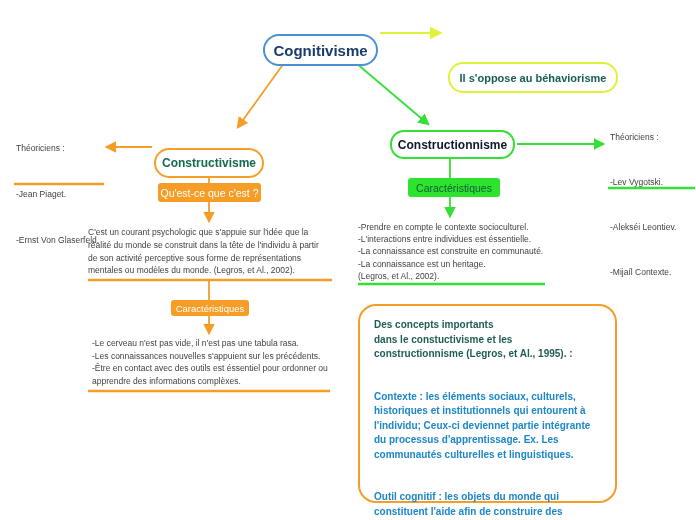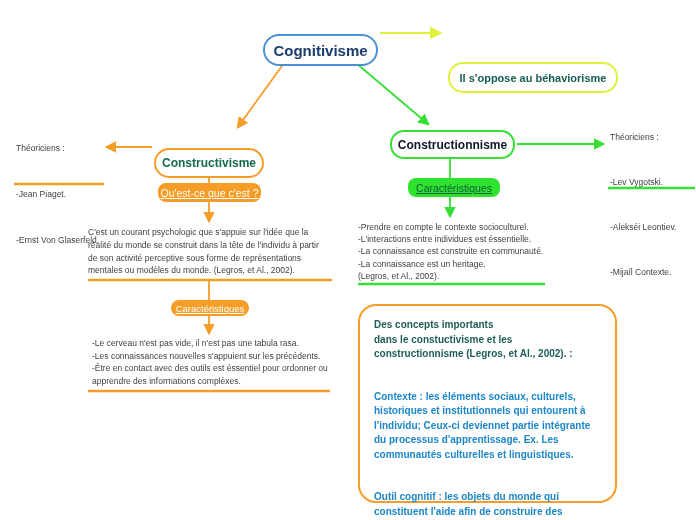--- a/index.html
+++ b/index.html
@@ -15,21 +15,21 @@
   .node-root{left:263px;top:18px;width:115px;height:32px;border:2px solid #4A90D5;border-radius:16px;
     font-size:15px;color:#1A3B6E;margin-top:16px;}
   .node-opp{left:448px;top:16px;width:170px;height:31px;border:2px solid #DFF23A;border-radius:15px;
     font-size:11px;color:#175E52;margin-top:46px;}
   .node-ctv{left:154px;top:132px;width:110px;height:30px;border:2px solid #F59D26;border-radius:15px;
     font-size:12px;color:#156B4D;margin-top:16px;}
   .node-ctn{left:390px;top:130px;width:125px;height:29px;border:2px solid #36DF36;border-radius:14px;
     font-size:12px;color:#0f172a;}
   .tagbox{
     position:absolute;display:flex;align-items:center;justify-content:center;
-    box-sizing:border-box;border-radius:8px;text-decoration:underline;
+    box-sizing:border-box;border-radius:3px;
   }
   .tag-question{left:158px;top:183px;width:103px;height:19px;background:#F59D26;color:#fff;font-size:10.5px;}
   .tag-char-left{left:171px;top:300px;width:78px;height:16px;background:#F59D26;color:#fff;font-size:9.5px;}
   .tag-char-right{left:408px;top:178px;width:92px;height:19px;background:#2EE32E;color:#0E5E3A;font-size:10.5px;}
   .smalltext{
     position:absolute;font-size:8.5px;color:#3F3F3F;white-space:pre-line;
   }
   .para{line-height:12.8px;}
   .theo-left{left:16px;top:114px;line-height:23px;}
   .theo-right{left:610px;top:103px;line-height:22.5px;}
@@ -141,21 +141,21 @@
 
   <div class="smalltext para char-right-text">-Prendre en compte le contexte socioculturel.
 -L'interactions entre individues est éssentielle.
 -La connaissance est construite en communauté.
 -La connaissance est un heritage.
 (Legros, et Al., 2002).</div>
 
   <div class="notebox">
     <div class="heading">Des concepts importants
 dans le constuctivisme et les
-constructionnisme (Legros, et Al., 2002). :</div>
+constructionnisme (Legros, et Al., 1995). :</div>
     <div class="body">Contexte : les éléments sociaux, culturels,
 historiques et institutionnels qui entourent à
 l'individu; Ceux-ci deviennet partie intégrante
 du processus d'apprentissage. Ex. Les
 communautés culturelles et linguistiques.</div>
     <div class="body">Outil cognitif : les objets du monde qui
 constituent l'aide afin de construire des
 connaissances.</div>
   </div>
 

